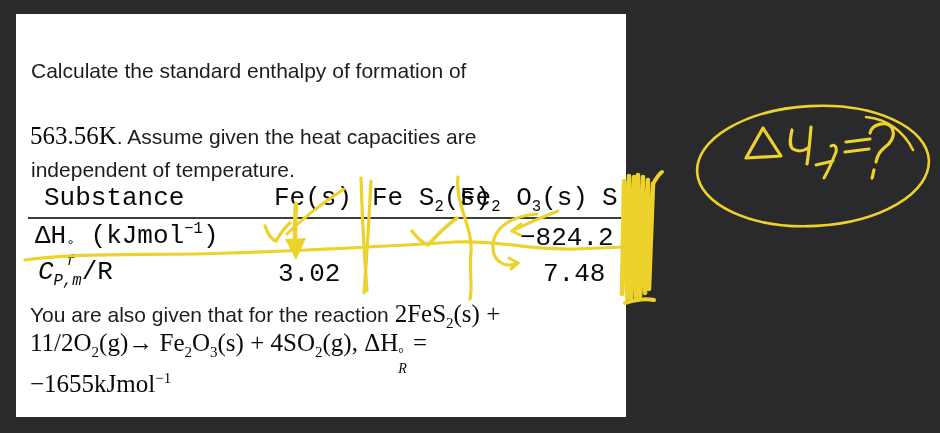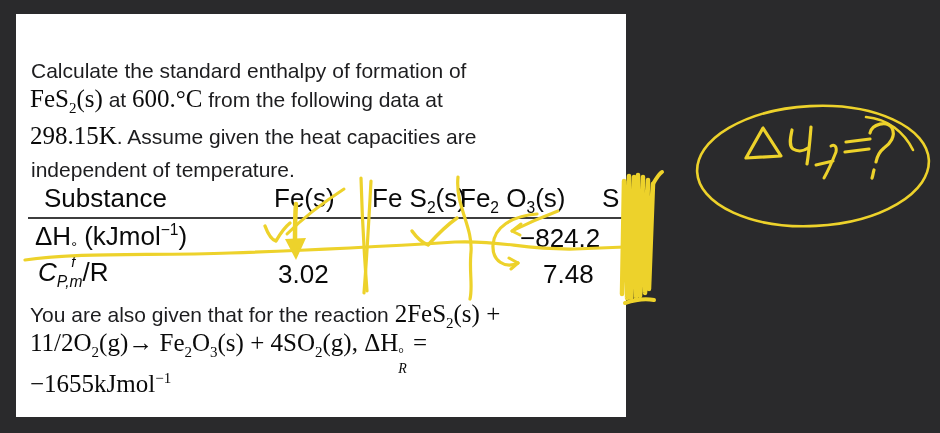--- a/index.html
+++ b/index.html
@@ -17,21 +17,21 @@
     background:var(--c-background);
     font-family:"Liberation Sans","DejaVu Sans",sans-serif;
   }
   .panel{
     position:absolute;left:16px;top:14px;width:610px;height:403px;
     background:var(--c-panel);
   }
   .line{position:absolute;white-space:nowrap;line-height:1.15;}
   .sans{font-family:"Liberation Sans","DejaVu Sans",sans-serif;font-size:21px;color:var(--c-sans-text);text-align:center;}
   .math{font-family:"Liberation Serif","DejaVu Serif",serif;font-size:25px;color:var(--c-serif-text);}
-  .tmath{font-family:Liberation Sans, sans-serif;font-size:26px;color:var(--c-serif-text);}
+  .tmath{font-family:Liberation Mono, monospace;font-size:26px;color:var(--c-serif-text);}
   sub{font-size:0.6em;}
   sup{font-size:0.6em;}
   .it{font-style:italic;}
   .supsub{
     display:inline-flex;flex-direction:column;align-items:flex-start;
     font-size:0.56em;line-height:1.02;vertical-align:-0.52em;
   }
   .supsub .bot{font-style:italic;}
   .hrule{position:absolute;left:12px;top:203px;width:598px;height:2px;background:var(--c-rule);}
   .overlay{position:absolute;left:0;top:0;pointer-events:none;}
@@ -40,23 +40,22 @@
 </style>
 </head>
 <body>
 
 <div class="screen">
 
   <div class="panel">
 
     <div class="line sans" style="left:15px;top:45px">Calculate the standard enthalpy of formation of</div>
 
-    <div class="line" style="left:14px;top:71px"><span class="math"><span>FeS</span><sub>2</sub><span>(s)</span></span><span class="sans"> at </span><span class="math">600.°C</span><span class="sans"> from the following data at</span></div>
 
-    <div class="line" style="left:14px;top:108px"><span class="math">298.15K</span><span class="sans">. Assume given the heat capacities are</span></div>
+    <div class="line" style="left:14px;top:108px"><span class="math">563.56K</span><span class="sans">. Assume given the heat capacities are</span></div>
 
     <div class="line sans" style="left:15px;top:144px">independent of temperature.</div>
 
     <div class="line tmath" style="left:28px;top:170px">Substance</div>
     <div class="line tmath" style="left:258px;top:170px">Fe(s)</div>
     <div class="line tmath" style="left:356px;top:170px"><span>Fe S</span><sub>2</sub><span>(s)</span></div>
     <div class="line tmath" style="left:444px;top:170px"><span>Fe</span><sub>2</sub><span> O</span><sub>3</sub><span>(s)</span></div>
     <div class="line tmath" style="left:586px;top:170px">S</div>
 
     <div class="hrule"></div>

